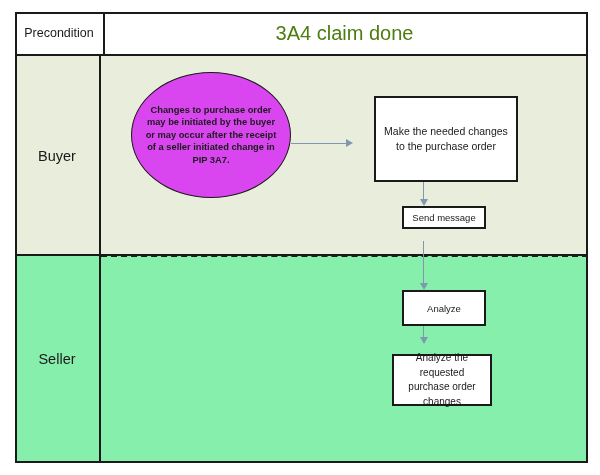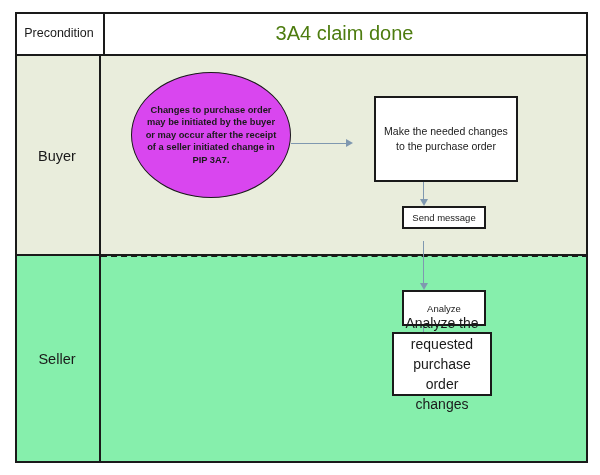--- a/index.html
+++ b/index.html
@@ -125,22 +125,22 @@
   }
   .box-send{
     left:382px;top:206px;width:84px;height:23px;
     font-size:9.5px;
   }
   .box-receive{
     left:382px;top:290px;width:84px;height:36px;
     font-size:9.5px;
   }
   .box-analyze{
-    left:372px;top:332px;width:100px;height:64px;
-    font-size:14px;line-height:1.45;
+    left:372px;top:354px;width:100px;height:52px;
+    font-size:10px;line-height:1.45;
   }
   .box .txt{padding:0 6px;}
 
   
   .conn{position:absolute;background:#7f98b0;}
   .conn-h{height:1.4px;}
   .conn-v{width:1.4px;}
 
   .arrow{
     position:absolute;

